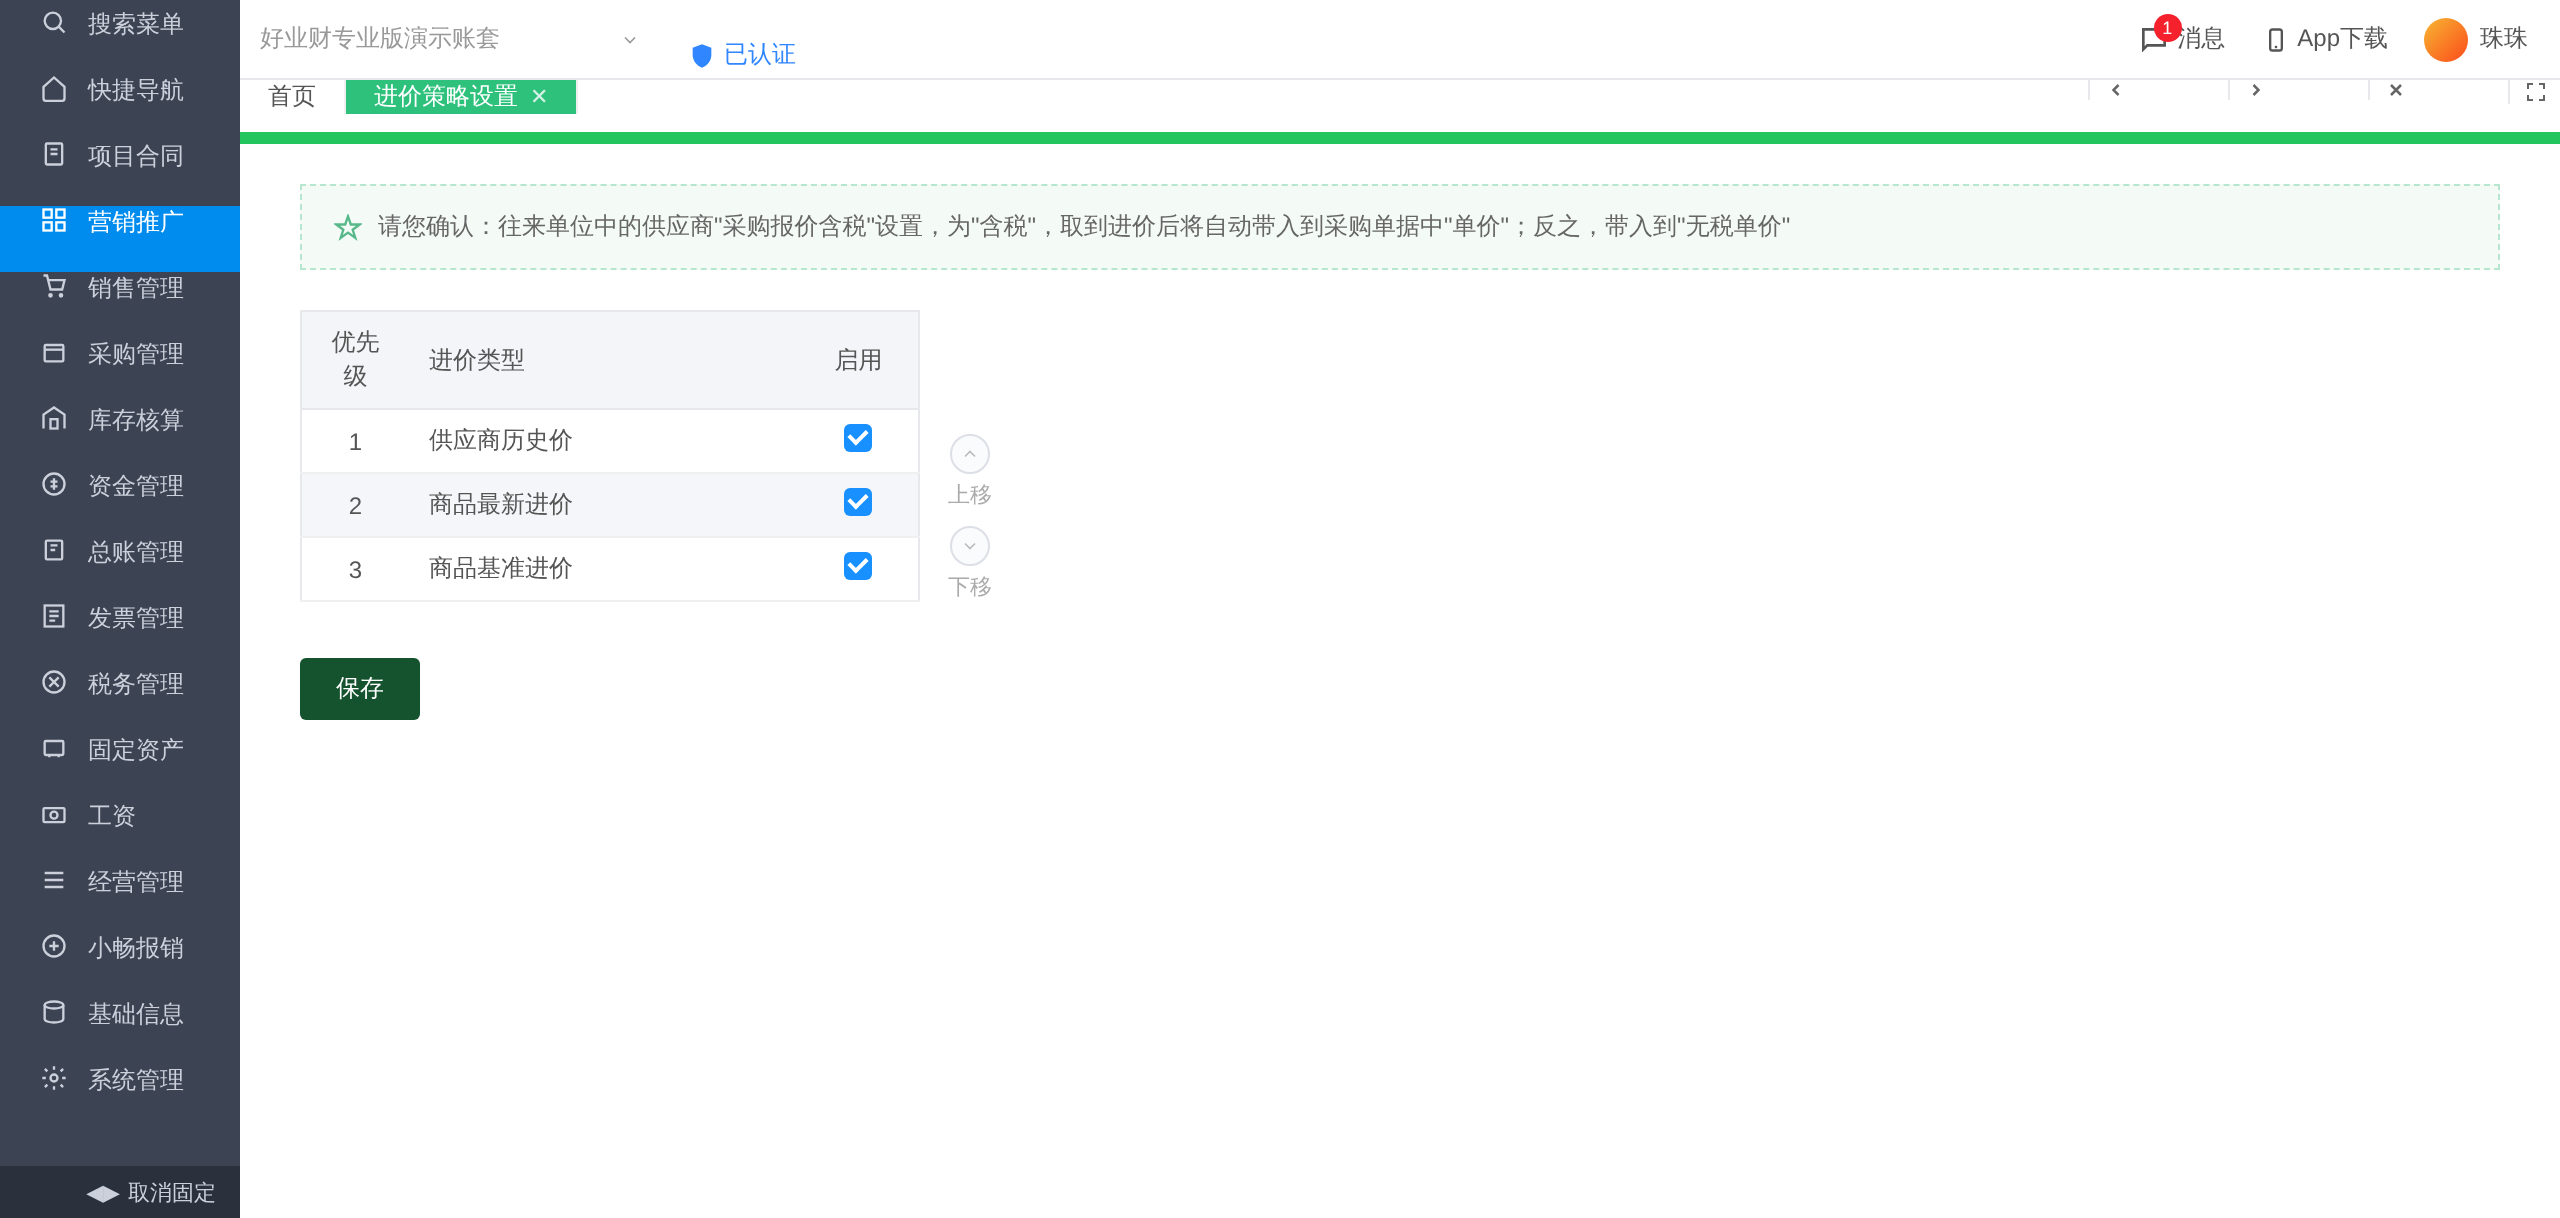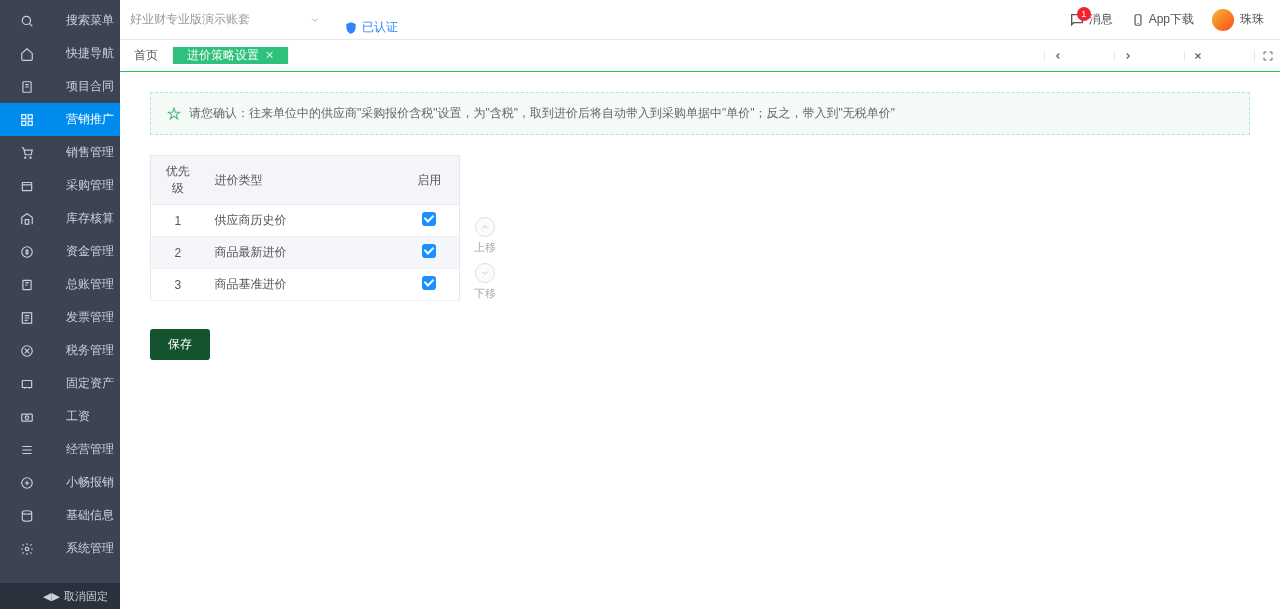--- a/index.html
+++ b/index.html
@@ -31,26 +31,24 @@
       color: #fff;
       background: #333a48;
     }
     .brand-top { display: flex; align-items: center; font-size: 11px; font-weight: bold; }
     .brand-logo { width: 16px; height: 16px; margin-right: 4px; }
     .brand-tag { font-size: 9px; color: #9ca3af; margin-top: 1px; margin-left: 20px; }
     .nav { flex: 1; overflow-y: auto; padding-top: 4px; }
     .nav-item {
       height: 33px;
       display: flex;
-      align-items: center;
       padding-left: 20px;
       cursor: pointer;
       color: #cbd0db;
       font-size: 12px;
-      gap: 22px;
     }
     .nav-item.active { background: #008CEE; color: #fff; }
     .nav-icon { width: 14px; height: 14px; margin-right: 10px; flex-shrink: 0; }
     .sidebar-footer {
       height: 26px;
       background: #2a303c;
       display: flex;
       align-items: center;
       justify-content: flex-end;
       padding-right: 12px;
@@ -99,22 +97,22 @@
     }
     .avatar {
       width: 22px; height: 22px; border-radius: 50%;
       background: linear-gradient(135deg, #f7b733, #fc4a1a);
       margin-right: 6px;
     }
 
     
     .tabs-row {
       height: 32px;
-      border-bottom: 1px solid #22c55e;
-      display: flex; align-items: center;
+      border-bottom: 6px solid #22c55e;
+      display: flex; align-items: flex-start;
       background: #fff;
       gap: 44px;
     }
     .tabs { display: flex; }
     .tab {
       display: flex; align-items: center;
       padding: 0 14px; cursor: pointer;
       font-size: 12px; color: #555;
       border-right: 1px solid #f0f0f0;
     }

